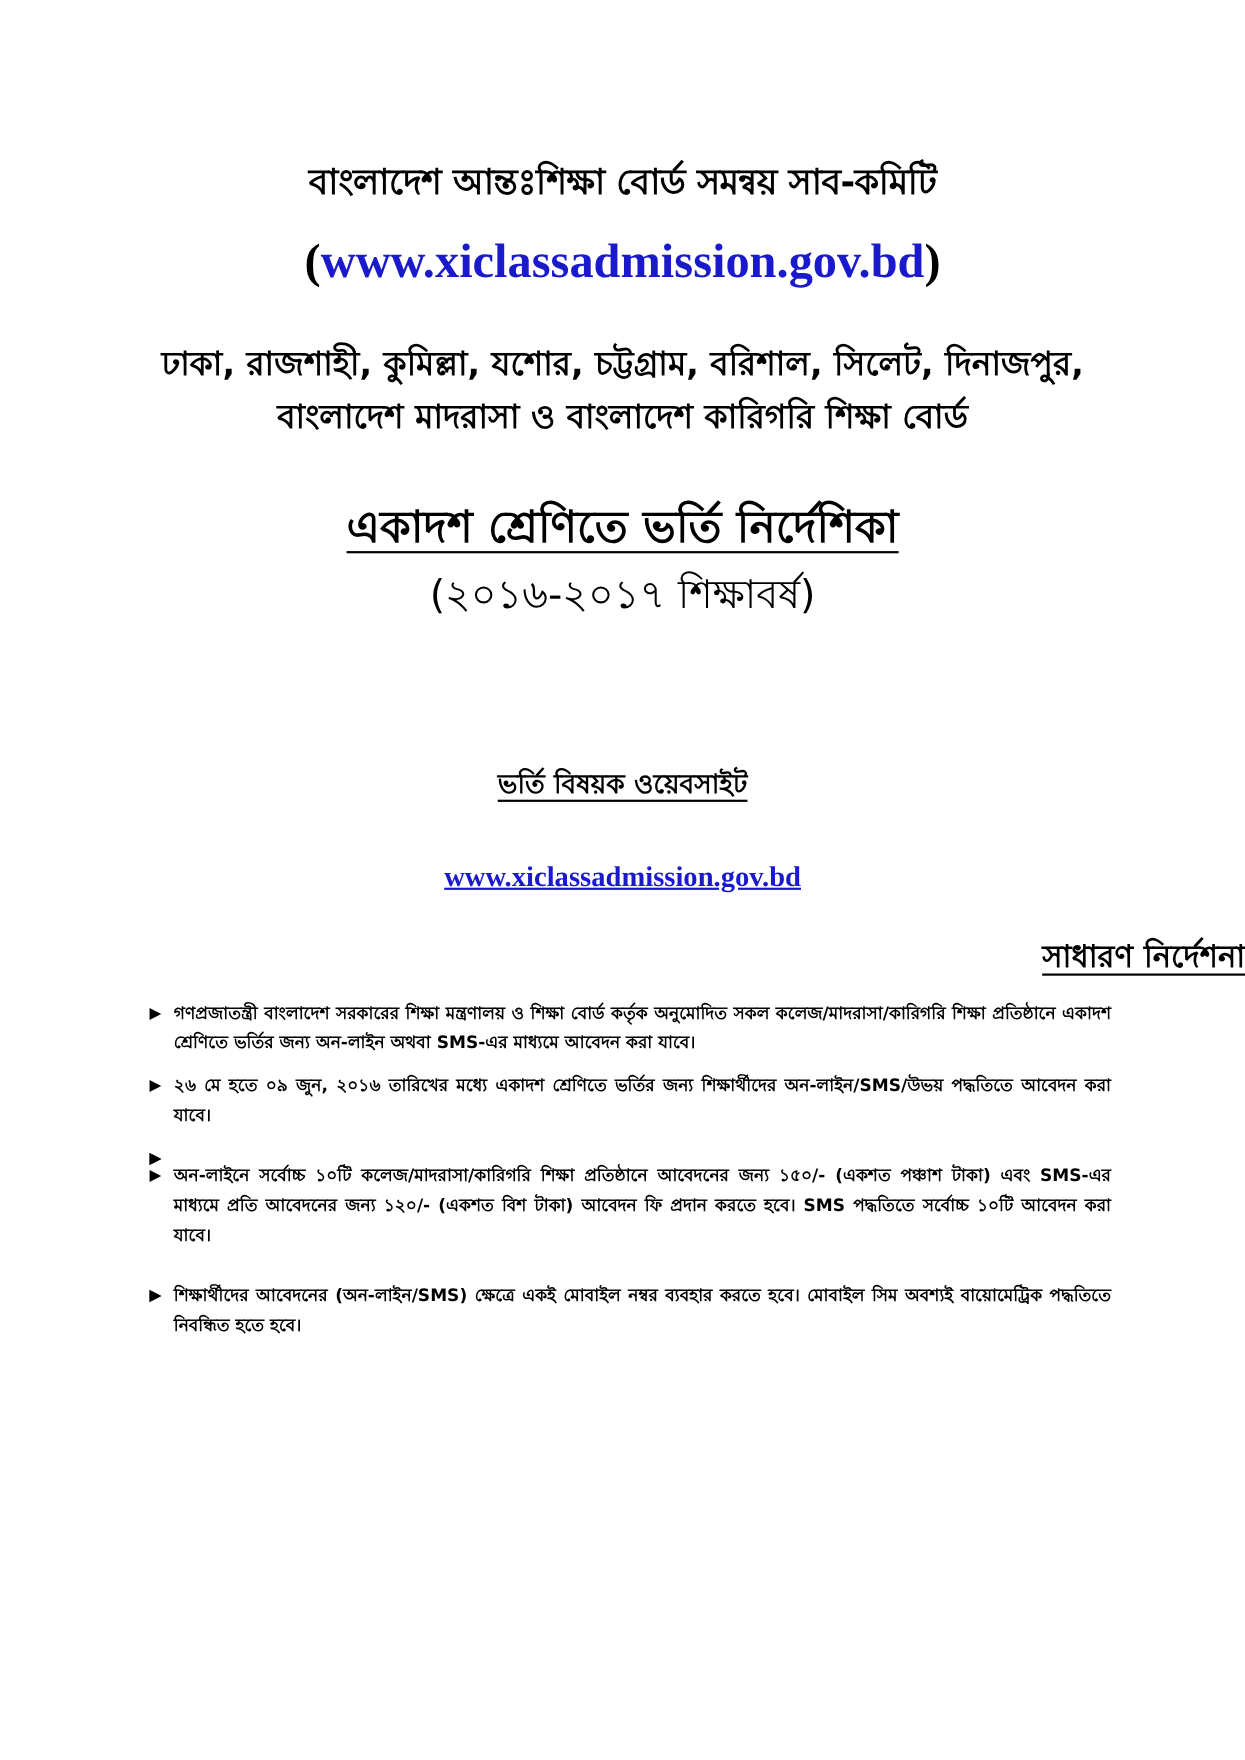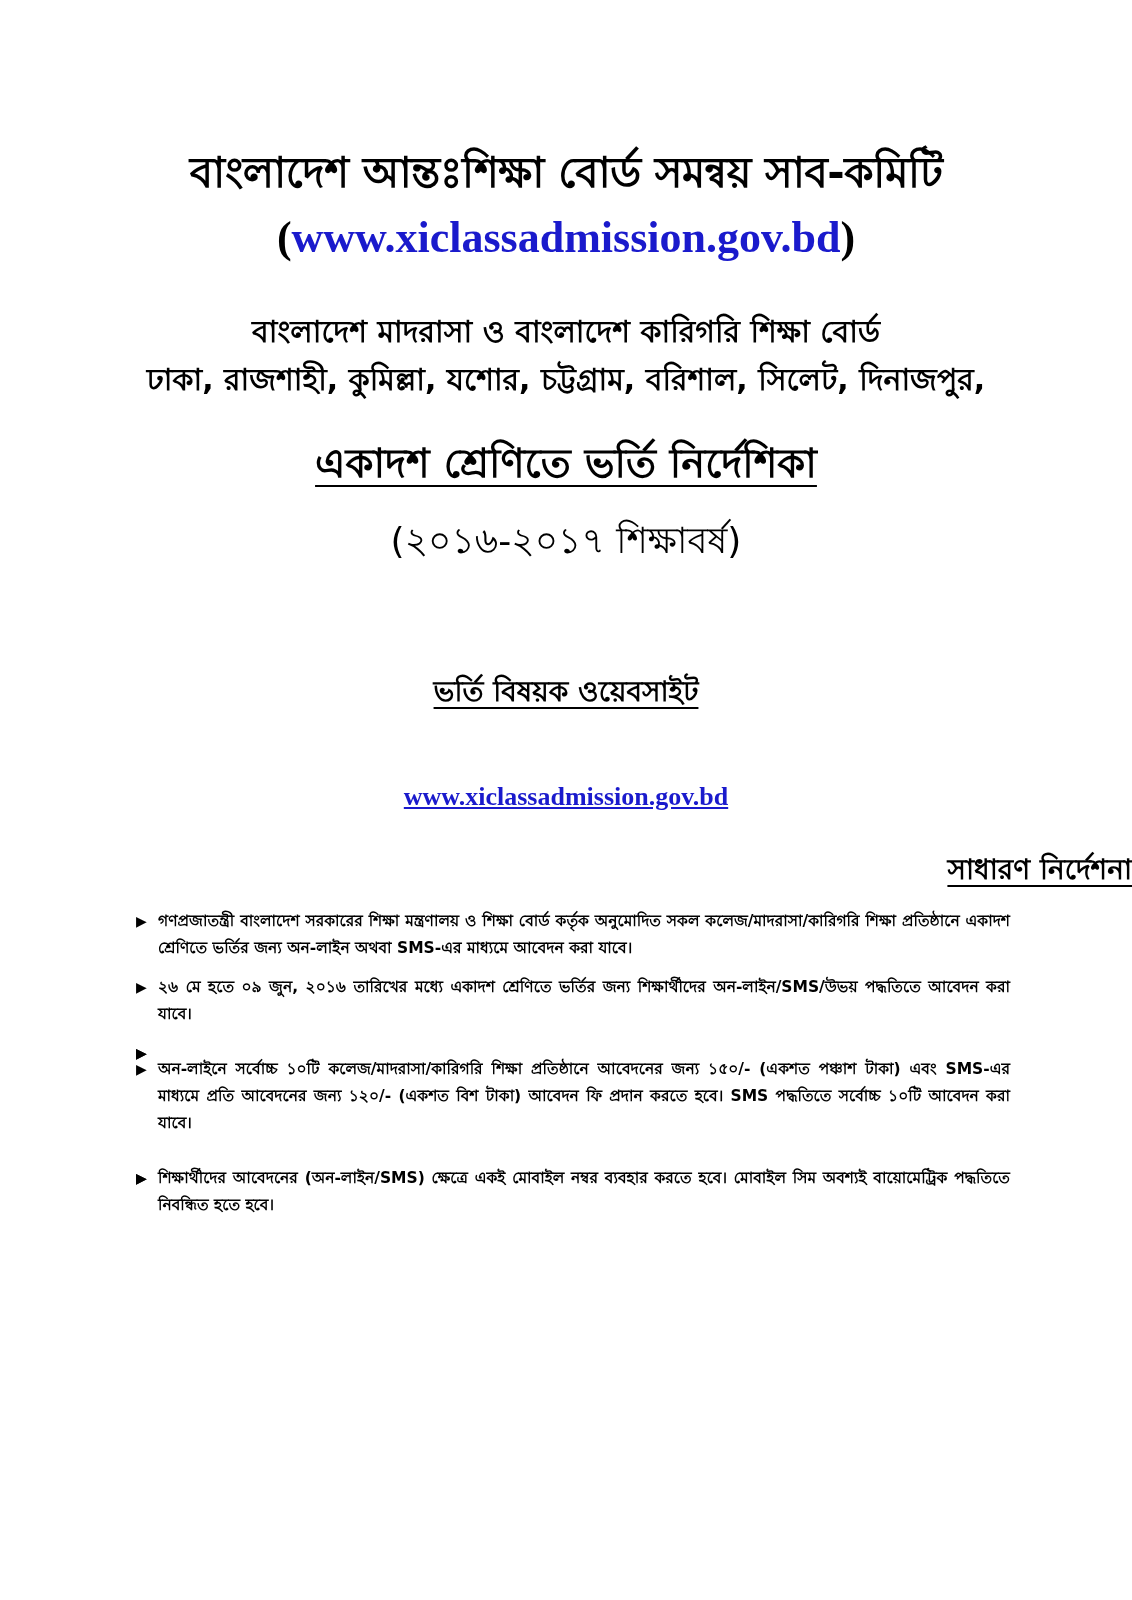--- a/index.html
+++ b/index.html
@@ -1,28 +1,28 @@
 <!DOCTYPE html>
 <html><head>
   <meta charset="utf-8">
   <style>
     html, body { margin: 0; padding: 0; background: #ffffff; }
     body { width: 1132px; height: 1600px; position: relative; overflow: hidden;
            font-family: "DejaVu Sans", sans-serif; color: #000; }
     .page { position: absolute; left: 0; top: 0; width: 1132px; height: 1600px; }
     .center { position: absolute; left: 0; width: 1132px; text-align: center; }
-    .title1 { top: 140px; font-size: 42px; font-weight: bold; letter-spacing: -0.5px; }
+    .title1 { top: 140px; font-size: 32px; font-weight: bold; letter-spacing: -0.5px; }
     .title-url { top: 212px; font-family: Liberation Serif, serif; font-size: 44px; font-weight: bold; }
     .title-url .paren { color: #000; }
     .title-url .link { color: #1a1acc; }
     .boards { top: 308px; font-size: 30px; font-weight: bold; line-height: 48px; }
-    .guide-title { top: 432px; font-size: 40px; font-weight: bold; }
+    .guide-title { top: 448px; font-size: 40px; font-weight: bold; }
     .guide-title span { text-decoration: underline; text-underline-offset: 8px; text-decoration-thickness: 2px; }
     .session { top: 513px; font-size: 36px; }
-    .web-heading { top: 670px; font-size: 28px; font-weight: bold; }
+    .web-heading { top: 694px; font-size: 24px; font-weight: bold; }
     .web-heading span { text-decoration: underline; text-underline-offset: 6px; }
     .web-link { top: 782px; font-family: "Liberation Serif", serif; font-size: 26px; font-weight: bold; }
     .web-link a { color: #1a1acc; text-decoration: underline; }
     .gen-heading { top: 848px; font-size: 28px; font-weight: bold; text-align: right; }
     .gen-heading span { text-decoration: underline; text-underline-offset: 6px; }
     .list { position: absolute; left: 136px; width: 874px; top: 908px; margin: 0; padding: 0; list-style: none; }
     .list li { position: relative; padding-left: 22px; font-size: 15.5px; font-weight: bold;
                line-height: 27px; text-align: justify; }
     .list li .bullet { position: absolute; left: 0; top: 0; font-size: 14px; }
     .list li.gap-a { margin-bottom: 12px; }
@@ -33,22 +33,22 @@
 
 <div class="page">
 
   <div class="center title1">বাংলাদেশ আন্তঃশিক্ষা বোর্ড সমন্বয় সাব-কমিটি</div>
 
   <div class="center title-url">
     <span class="paren">(</span><span class="link">www.xiclassadmission.gov.bd</span><span class="paren">)</span>
   </div>
 
   <div class="center boards">
+    <div>ঢাকা, রাজশাহী, কুমিল্লা, যশোর, চট্টগ্রাম, বরিশাল, সিলেট, দিনাজপুর,</div>
     <div>বাংলাদেশ মাদরাসা ও বাংলাদেশ কারিগরি শিক্ষা বোর্ড</div>
-    <div>ঢাকা, রাজশাহী, কুমিল্লা, যশোর, চট্টগ্রাম, বরিশাল, সিলেট, দিনাজপুর,</div>
   </div>
 
   <div class="center guide-title">
     <span>একাদশ শ্রেণিতে ভর্তি নির্দেশিকা</span>
   </div>
 
   <div class="center session">(২০১৬-২০১৭ শিক্ষাবর্ষ)</div>
 
   <div class="center web-heading">
     <span>ভর্তি বিষয়ক ওয়েবসাইট</span>

